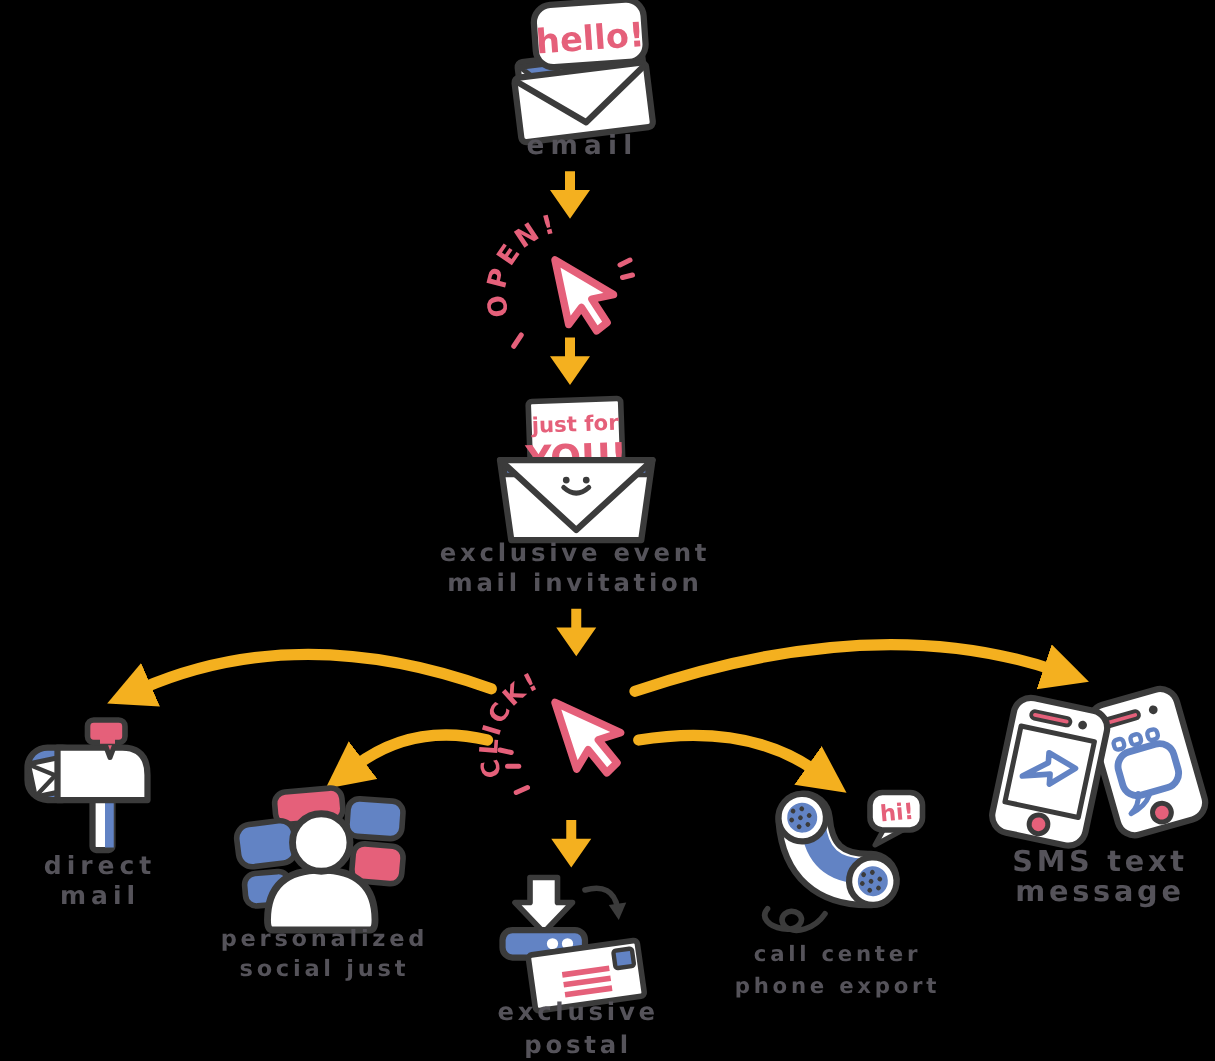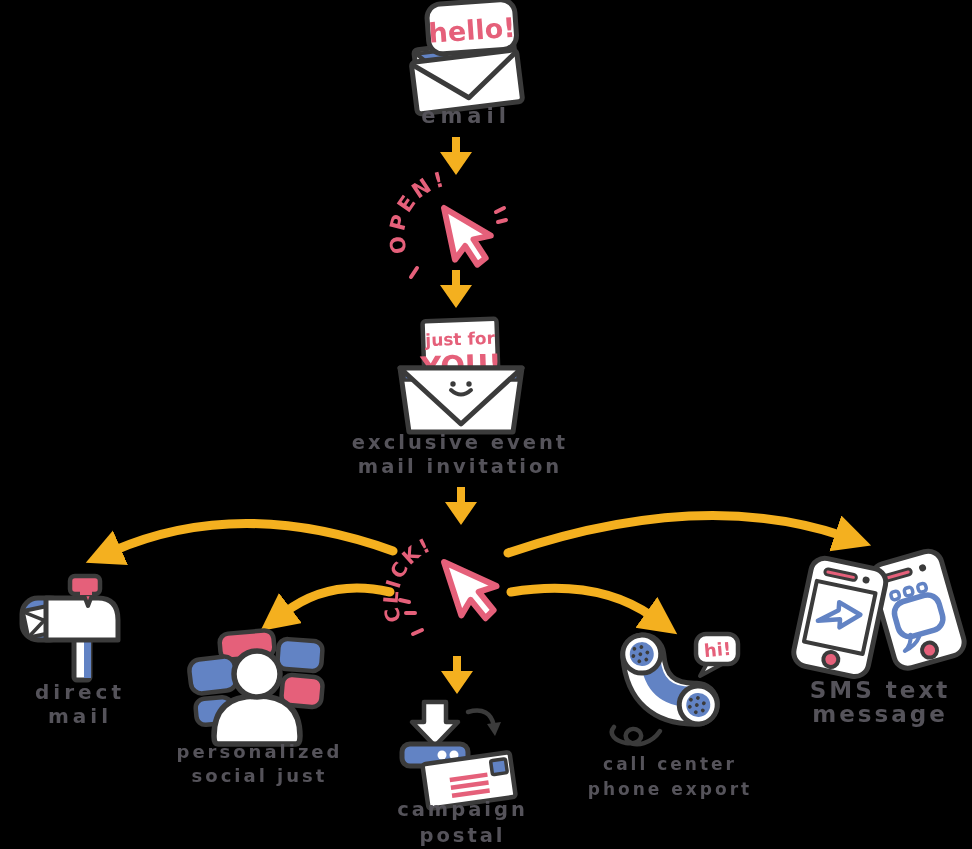--- a/index.html
+++ b/index.html
@@ -146,21 +146,21 @@
     <circle cx="60" cy="55" r="4.5" class="fw"></circle>
     <g transform="rotate(-8 75 80)">
       <rect x="31" y="58" width="88" height="45" rx="3" class="fw sd" stroke-width="4.5"></rect>
       <rect x="99" y="64" width="15" height="14" rx="2" class="fb sd" stroke-width="3.5"></rect>
       <rect x="56" y="75" width="38" height="4.5" class="fp"></rect>
       <rect x="56" y="83" width="38" height="4.5" class="fp"></rect>
       <rect x="56" y="91" width="38" height="4.5" class="fp"></rect>
     </g>
   </svg>
   <div class="lbl" style="left:370px;top:797px;width:185px;font-size:19.5px;line-height:26px">
-    <div>campaign</div>
+    <div>exclusive</div>
     <div>postal export</div>
   </div>
 
   <svg style="left:594px;top:628px;width:152px;height:126px" viewBox="0 0 152 126">
     <path d="M 66,103 C 58,115 42,120 34,113 C 27,106 37,97 45,103 C 51,109 44,117 32,115 C 21,113 14,106 20,99" class="fn sd" stroke-width="4.5"></path>
     <g transform="rotate(42 72 56)">
       <path d="M 36,50 Q 72,84 108,50" class="fn sd" stroke-width="46"></path>
       <path d="M 36,50 Q 72,84 108,50" class="fn" stroke="#fff" stroke-width="36"></path>
       <path d="M 44,48 Q 72,74 100,48" class="fn sb" stroke-width="20"></path>
       <circle cx="34" cy="50" r="19" class="fw sd" stroke-width="5"></circle>

